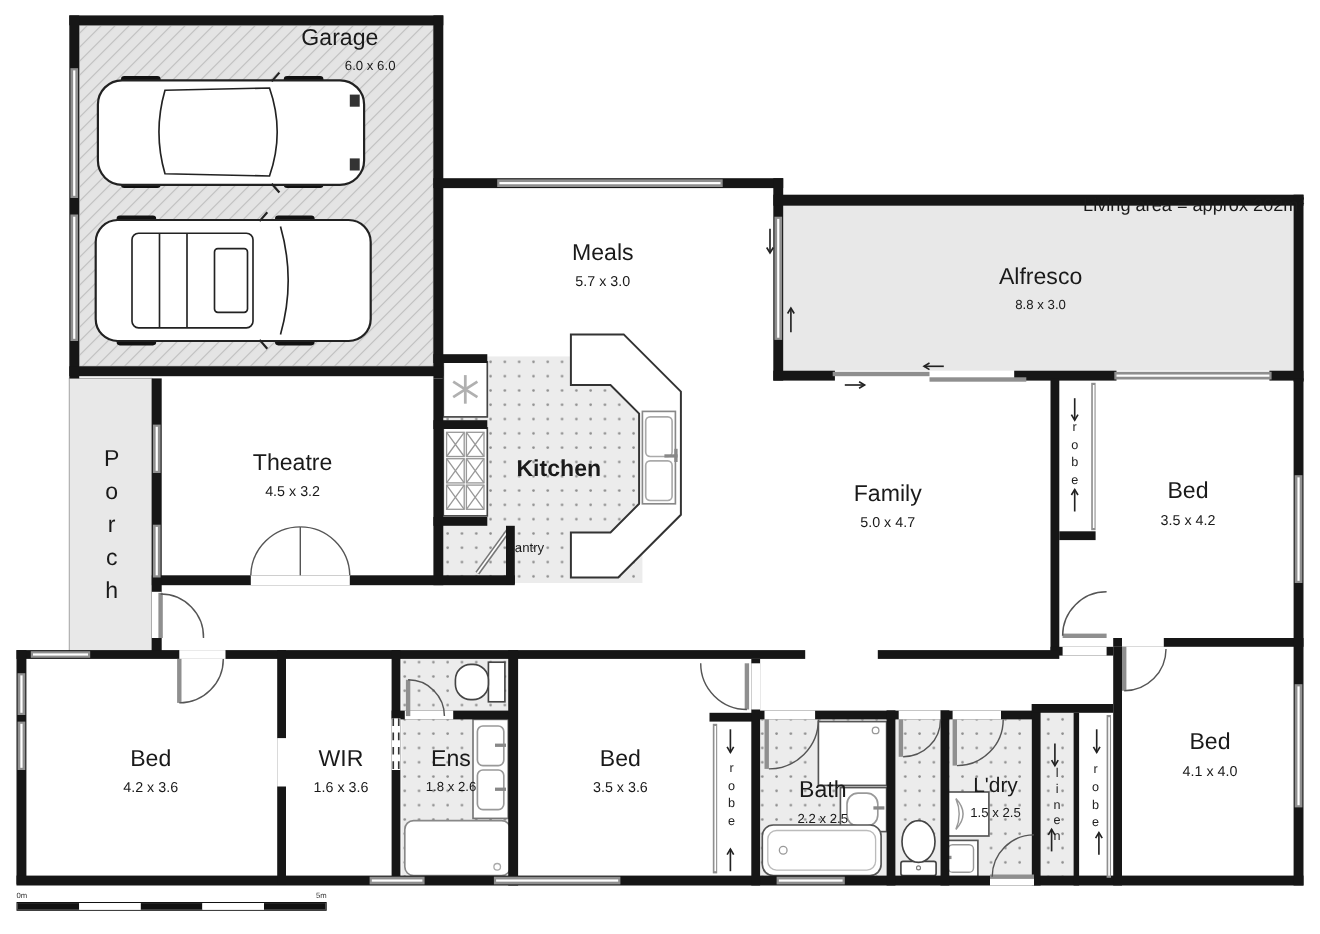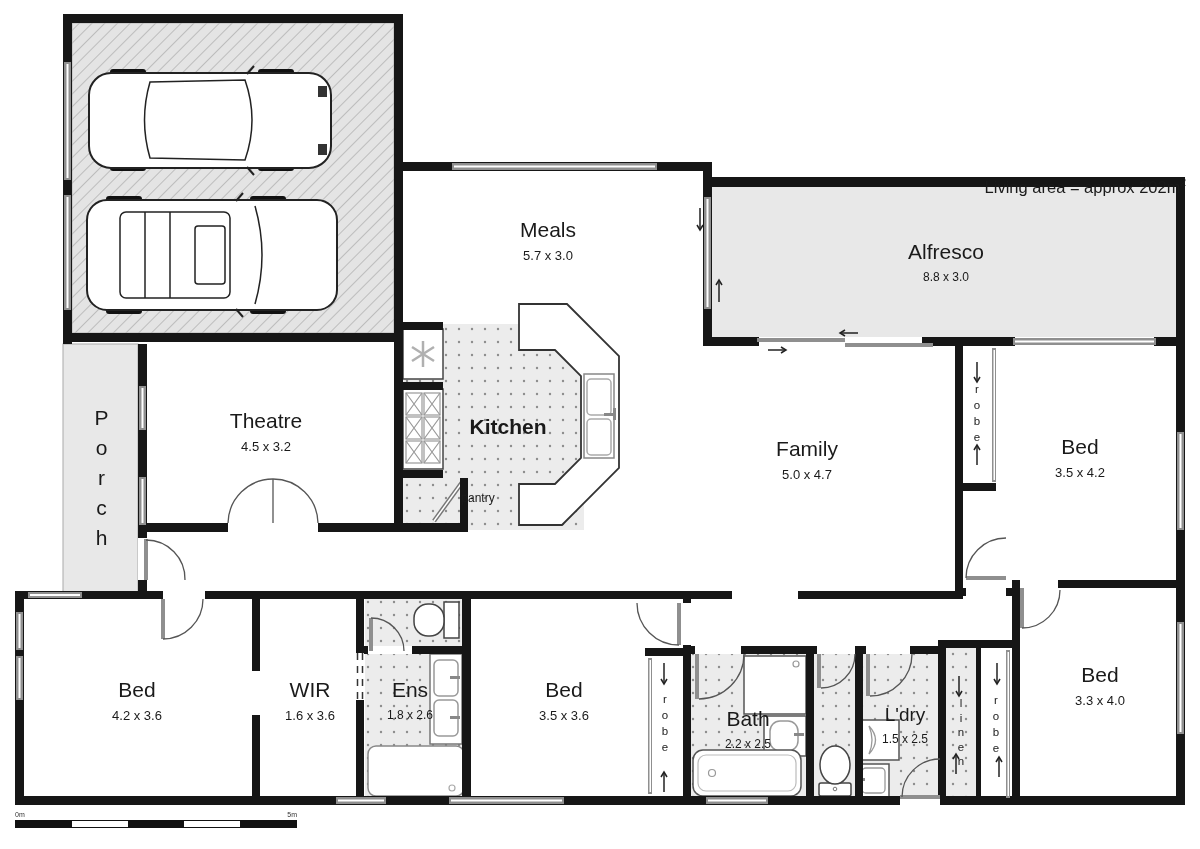--- a/index.html
+++ b/index.html
@@ -403,20 +403,24 @@
         </g>
     <g>
           <line x1="999" y1="777" x2="999" y2="757"></line>
           <path d="M 996,762 L 999,757 L 1002,762"></path>
         </g>
   </g>
 </svg>
 
   <div class="living-note" style="right:14px;top:130px;"><span>Living area = approx 202m</span><sup>2</sup></div>
 
+  <div class="room-label" style="left:309px;top:24px;">
+    <div class="rname">Garage</div>
+    <div class="rdims sm" style="margin-left:55px;">6.0 x 6.0</div>
+  </div>
   <div class="room-label" style="left:548px;top:219px;">
     <div class="rname">Meals</div>
     <div class="rdims">5.7 x 3.0</div>
   </div>
   <div class="room-label" style="left:946px;top:241px;">
     <div class="rname">Alfresco</div>
     <div class="rdims sm">8.8 x 3.0</div>
   </div>
   <div class="room-label" style="left:266px;top:410px;">
     <div class="rname">Theatre</div>
@@ -455,21 +459,21 @@
   <div class="room-label" style="left:748px;top:708px;">
     <div class="rname">Bath</div>
     <div class="rdims sm">2.2 x 2.5</div>
   </div>
   <div class="room-label" style="left:905px;top:705px;">
     <div class="rname md">L'dry</div>
     <div class="rdims sm">1.5 x 2.5</div>
   </div>
   <div class="room-label" style="left:1100px;top:664px;">
     <div class="rname">Bed</div>
-    <div class="rdims">3.3 x 4.0</div>
+    <div class="rdims">4.1 x 4.0</div>
   </div>
 
   <div class="vlabel porch-text" style="left:101px;top:406px;">Porch</div>
   <div class="vlabel small-vtext" style="left:977px;top:383px;">robe</div>
   <div class="vlabel small-vtext" style="left:665px;top:693px;">robe</div>
   <div class="vlabel small-vtext" style="left:961px;top:697px;letter-spacing:2.5px;">linen</div>
   <div class="vlabel small-vtext" style="left:996px;top:694px;">robe</div>
 
   <div class="scalebar">
     <span class="s0">0m</span>

